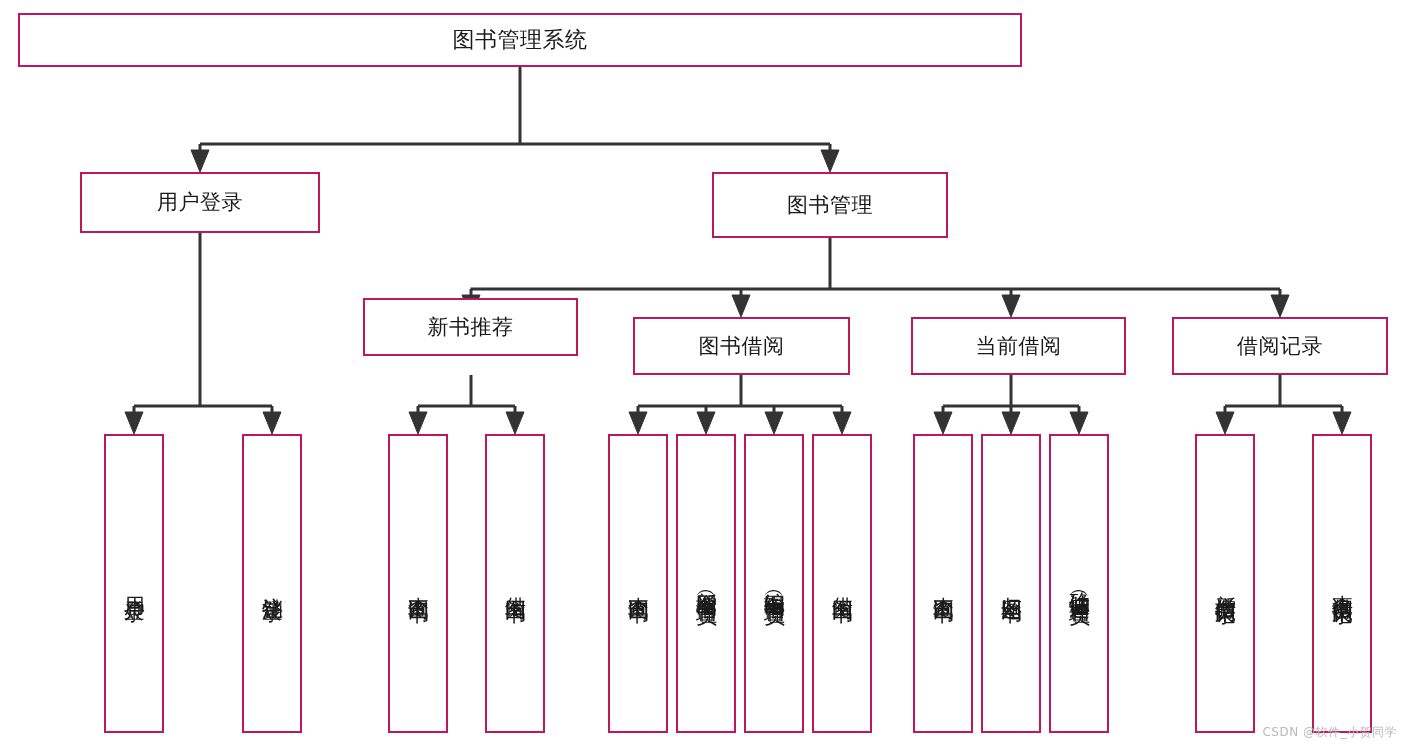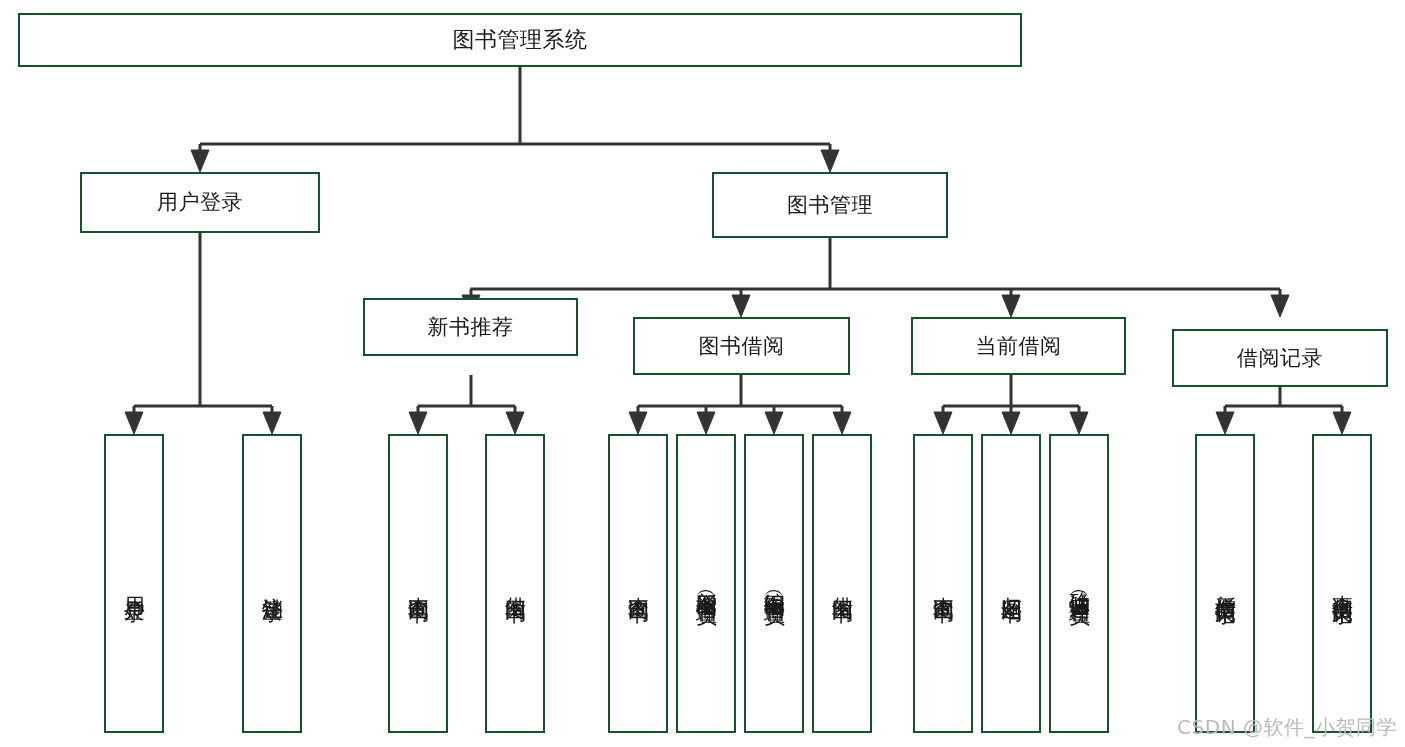--- a/index.html
+++ b/index.html
@@ -23,21 +23,21 @@
     left: 0;
     top: 0;
     width: 1405px;
     height: 747px;
     pointer-events: none;
   }
   .node {
     position: absolute;
     box-sizing: border-box;
     background: #ffffff;
-    border: 2px solid #14532d;
+    border: 2px solid #be185d;
     display: flex;
     align-items: center;
     justify-content: center;
     text-align: left;
     color: #1a1a1a;
   }
   .node-label {
     display: block;
     line-height: 1.15;
     white-space: nowrap;
@@ -61,21 +61,21 @@
     text-orientation: upright;
     font-size: 21px;
     line-height: 1.1;
     letter-spacing: 2px;
     white-space: nowrap;
   }
   #watermark {
     position: absolute;
     right: 8px;
     bottom: 6px;
-    font-size: 20px;
+    font-size: 12px;
     color: #b9b9b9;
     letter-spacing: 0.5px;
     white-space: nowrap;
     pointer-events: none;
   }
 </style>
 </head>
 <body>
 
 <div id="diagram-root">
@@ -161,21 +161,21 @@
       </div>
       <div class="node level3 horiz" style="left: 363px; top: 298px; width: 215px; height: 58px;">
         <span class="node-label">新书推荐</span>
       </div>
       <div class="node level3 horiz" style="left: 633px; top: 317px; width: 217px; height: 58px;">
         <span class="node-label">图书借阅</span>
       </div>
       <div class="node level3 horiz" style="left: 903px; top: 317px; width: 215px; height: 58px; margin-left: 8px;">
         <span class="node-label">当前借阅</span>
       </div>
-      <div class="node level3 horiz" style="left: 1172px; top: 317px; width: 216px; height: 58px; margin-top: 12px;">
+      <div class="node level3 horiz" style="left: 1172px; top: 317px; width: 216px; height: 58px;">
         <span class="node-label">借阅记录</span>
       </div>
       <div class="node leaf vert" style="left: 104px; top: 434px; width: 60px; height: 299px;">
         <span class="node-label">用户登录</span>
       </div>
       <div class="node leaf vert" style="left: 242px; top: 434px; width: 60px; height: 299px;">
         <span class="node-label">注销登录</span>
       </div>
       <div class="node leaf vert" style="left: 388px; top: 434px; width: 60px; height: 299px;">
         <span class="node-label">查询图书</span>

